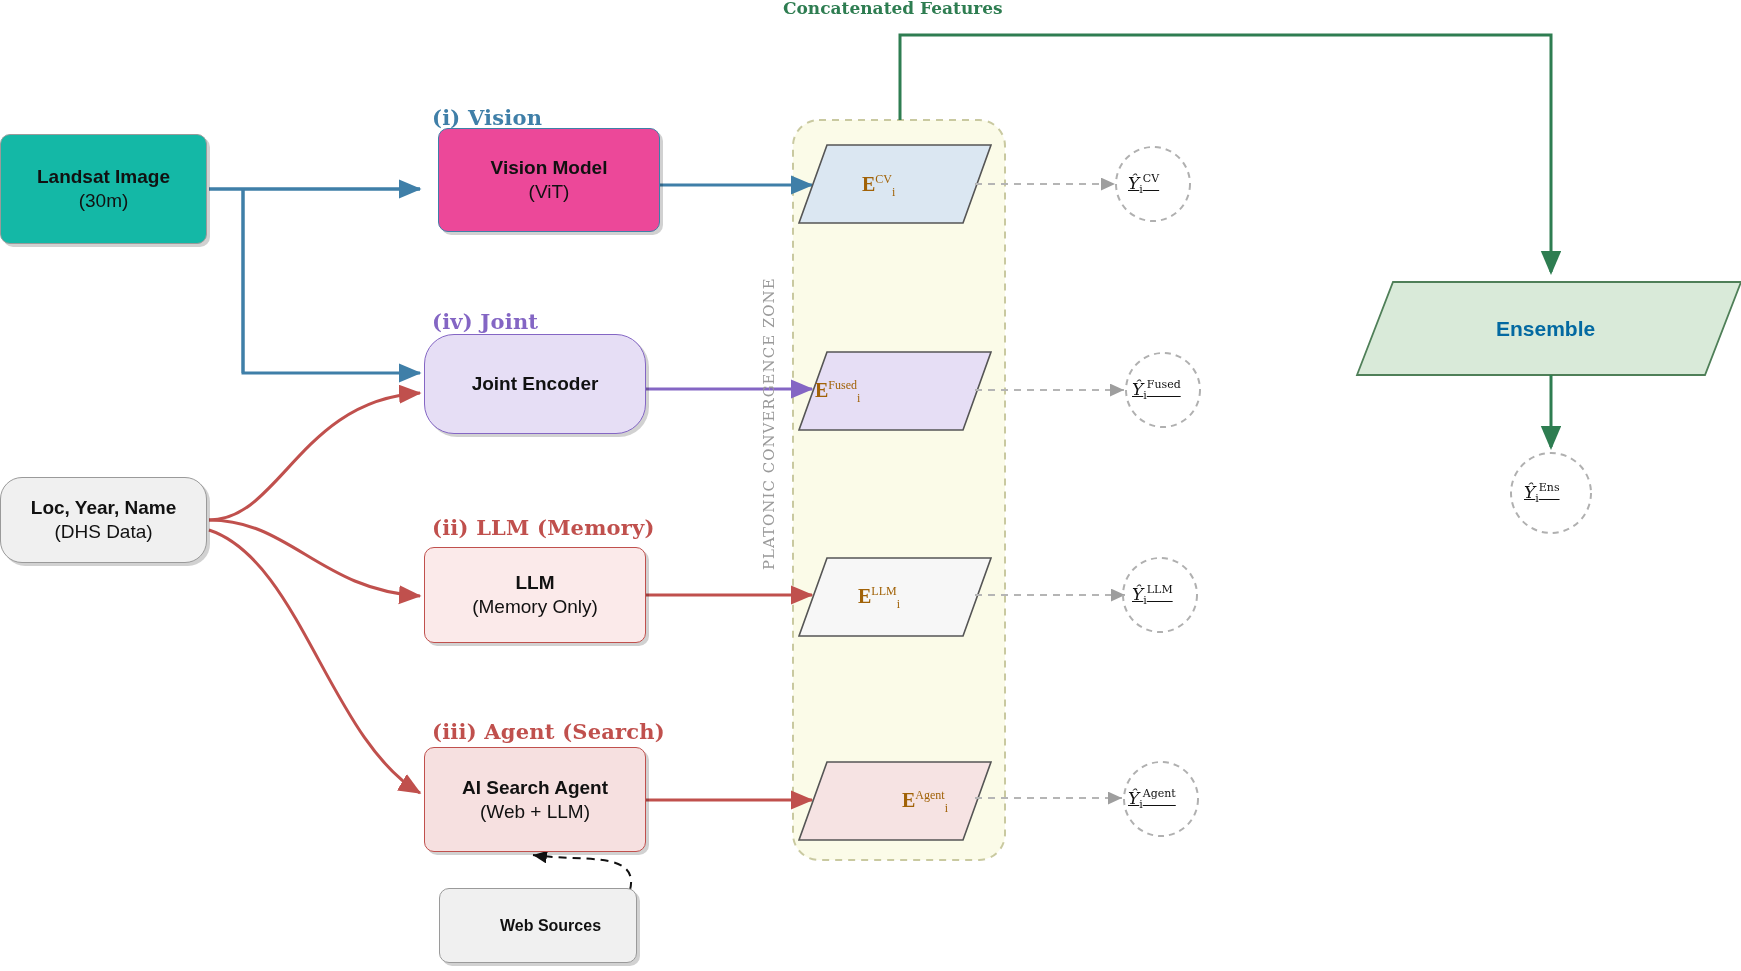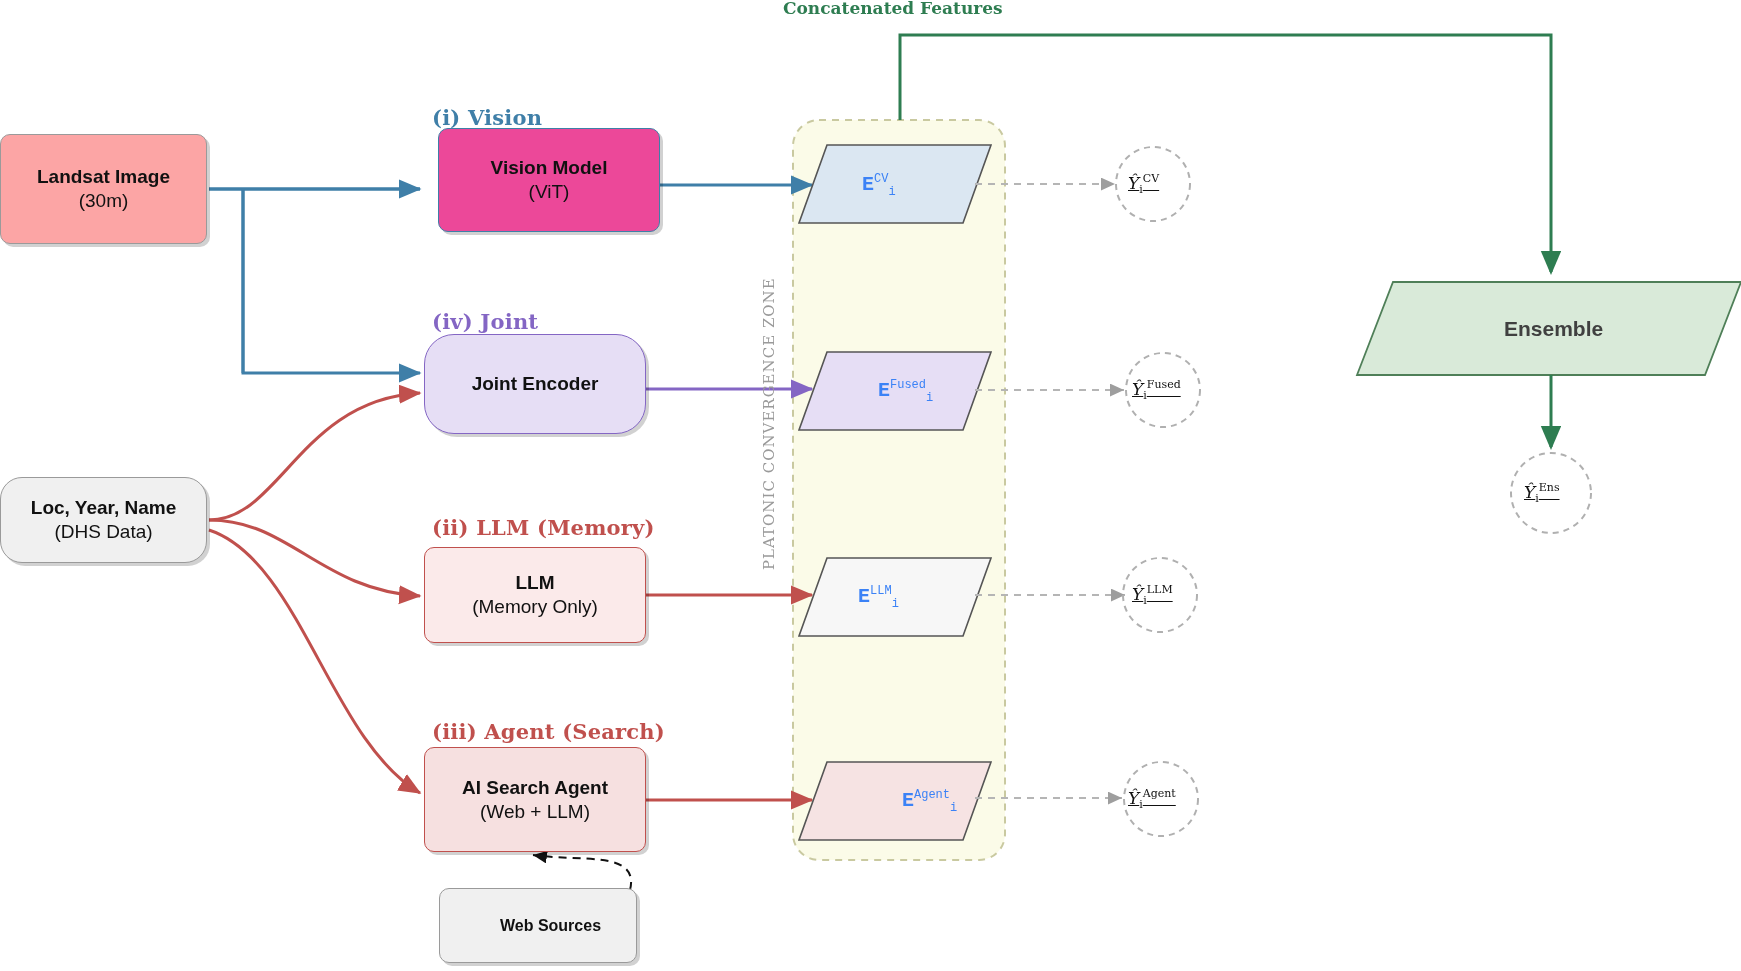--- a/index.html
+++ b/index.html
@@ -60,23 +60,23 @@
     font-size: 19px;
     color: #111;
   }
   .small-src {
     font-weight: bold;
     font-size: 16px;
     color: #111;
   }
   .feat-label {
     position: absolute;
-    font-family: Liberation Mono, monospace;
+    font-family: Liberation Serif, serif;
     font-size: 20px;
-    color: #3b82f6;
+    color: #a16207;
     white-space: nowrap;
   }
   .feat-label sup {
     font-size: 12px;
     vertical-align: super;
   }
   .feat-label sub {
     font-size: 12px;
     vertical-align: sub;
   }
@@ -106,23 +106,22 @@
     font-family: "DejaVu Serif", serif;
     font-weight: bold;
     font-size: 17px;
     color: #2e7d51;
     white-space: nowrap;
   }
   .ens-text {
     position: absolute;
     font-weight: bold;
     font-size: 21px;
-    color: #404040;
-    white-space: nowrap;
-    margin-left: 8px;
+    color: #0369a1;
+    white-space: nowrap;
   }
 </style>
 </head>
 <body>
 
 <div id="canvas">
 
   <svg class="layer">
     <defs>
       <marker id="arrow-blue" markerWidth="9" markerHeight="9" refX="7" refY="3.2" orient="auto">
@@ -182,21 +181,21 @@
 
     <path d="M900,120 L900,35 L1551,35 L1551,272" fill="none" stroke="#2e7d51" stroke-width="3" marker-end="url(#arrow-green)"></path>
 
     <polygon points="1393,282 1741,282 1705,375 1357,375" fill="#d9ead9" stroke="#4f7f58" stroke-width="1.8"></polygon>
 
     <path d="M1551,375 L1551,447" fill="none" stroke="#2e7d51" stroke-width="3" marker-end="url(#arrow-green)"></path>
 
     <path d="M630,890 C 640,850 580,862 533,855" fill="none" stroke="#111" stroke-width="2" stroke-dasharray="8,6" marker-end="url(#arrow-black)"></path>
   </svg>
 
-  <div class="node rrect shadow" style="left:0px; top:134px; width:207px; height:110px; background:#fca5a5; border-color:#9a9a9a;">
+  <div class="node rrect shadow" style="left:0px; top:134px; width:207px; height:110px; background:#14b8a6; border-color:#9a9a9a;">
     <div class="b-line1">Landsat Image</div>
     <div class="b-line2">(30m)</div>
   </div>
 
   <div class="node rrect shadow" style="left:0px; top:477px; width:207px; height:86px; background:#f0f0f0; border-color:#9a9a9a;border-radius:22px;">
     <div class="b-line1">Loc, Year, Name</div>
     <div class="b-line2">(DHS Data)</div>
   </div>
 
   <div class="label-top" style="left:432px; top:105px; color:#3f7fa8;">(i)  Vision</div>
@@ -227,21 +226,21 @@
     <div class="small-src">Web Sources</div>
   </div>
 
   <div class="zone-text" style="left:760px; top:570px; text-transform:uppercase;">Platonic Convergence Zone</div>
 
   <div class="concat-text" style="left:783px; top:-2px;">Concatenated Features</div>
 
   <div class="feat-label" style="left:862px; top:172px;">
     <b>E</b><sup>CV</sup><sub>i</sub>
   </div>
-  <div class="feat-label" style="left:878px; top:378px;text-align:right;">
+  <div class="feat-label" style="left:815px; top:378px;text-align:right;">
     <b>E</b><sup>Fused</sup><sub>i</sub>
   </div>
   <div class="feat-label" style="left:858px; top:584px;">
     <b>E</b><sup>LLM</sup><sub>i</sub>
   </div>
   <div class="feat-label" style="left:902px; top:788px;">
     <b>E</b><sup>Agent</sup><sub>i</sub>
   </div>
 
   <div class="pred-label" style="left:1128px; top:172px;">

